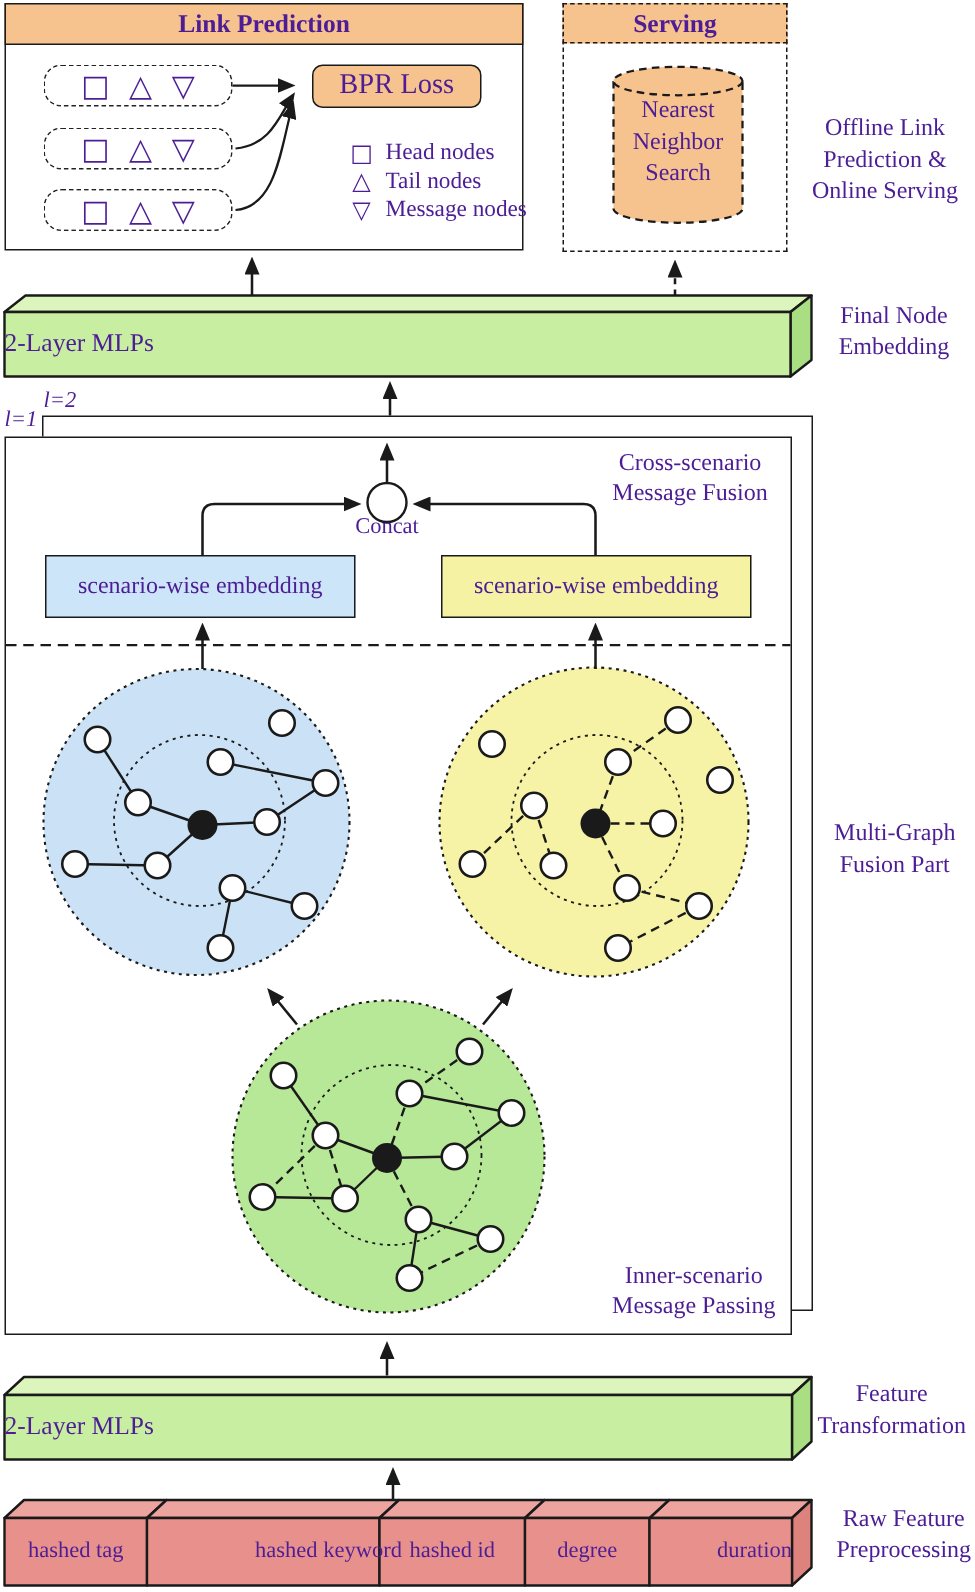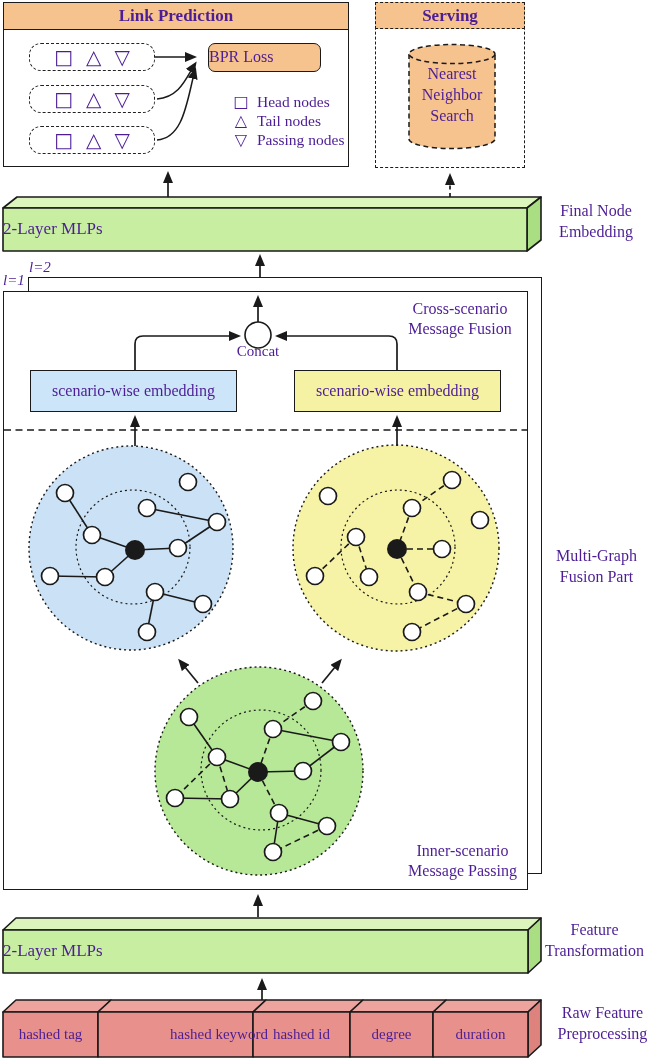--- a/index.html
+++ b/index.html
@@ -214,41 +214,46 @@
       </div>
   </div>
   <div class="dashbox" style="left:29px;top:126px;width:126px;height:28px;">
     <div class="symrow">
         <span>□</span>
         <span>△</span>
         <span>▽</span>
       </div>
   </div>
 
-  <div class="abs" style="left: 208px; top: 43px; width: 113px; height: 29px; border: 1.5px solid rgb(26, 26, 26); border-radius: 7px; box-sizing: border-box; font-size: 16px; line-height: 26px; background-color: rgb(246, 194, 142);">BPR Loss</div>
+  <div class="abs" style="left: 208px; top: 43px; width: 113px; height: 29px; border: 1.5px solid rgb(26, 26, 26); border-radius: 7px; box-sizing: border-box; text-align: center; font-size: 19px; line-height: 26px; background-color: rgb(246, 194, 142);">BPR Loss</div>
 
   <div class="legend" style="left:232px;top:92px;">
     <span class="sym">□</span>
     <span>Head nodes</span>
   </div>
   <div class="legend" style="left:232px;top:111px;">
     <span class="sym">△</span>
     <span>Tail nodes</span>
   </div>
   <div class="legend" style="left:232px;top:130px;">
     <span class="sym">▽</span>
-    <span>Passing nodes</span>
+    <span>Message nodes</span>
   </div>
 
   <div class="lbl" style="left:406px;top:64px;width:92px;">
     <div>Nearest</div>
     <div>Neighbor</div>
     <div>Search</div>
   </div>
 
+  <div class="lbl" style="left:533px;top:76px;width:114px;">
+    <div>Offline Link</div>
+    <div>Prediction &amp;</div>
+    <div>Online Serving</div>
+  </div>
   <div class="lbl" style="left:544px;top:201px;width:104px;">
     <div>Final Node</div>
     <div>Embedding</div>
   </div>
   <div class="lbl" style="left:543px;top:546px;width:107px;">
     <div>Multi-Graph</div>
     <div>Fusion Part</div>
   </div>
   <div class="lbl" style="left:539px;top:920px;width:111px;">
     <div>Feature</div>
@@ -273,15 +278,15 @@
 
   <div class="lbl" style="left:401px;top:841px;width:123px;line-height:1.25;">
     <div>Inner-scenario</div>
     <div>Message Passing</div>
   </div>
 
   <div class="cell" style="left:3px;top:1026px;width:95px;">hashed tag</div>
   <div class="cell" style="left:98px;top:1026px;width:146px;padding-left:48px;">hashed keyword</div>
   <div class="cell" style="left:253px;top:1026px;width:97px;">hashed id</div>
   <div class="cell" style="left:350px;top:1026px;width:83px;">degree</div>
-  <div class="cell" style="left:433px;top:1026px;width:95px;">duration</div>
+  <div class="cell" style="left:433px;top:1026px;width:95px;text-align:right;">duration</div>
 
 </div>
 
 </body></html>

